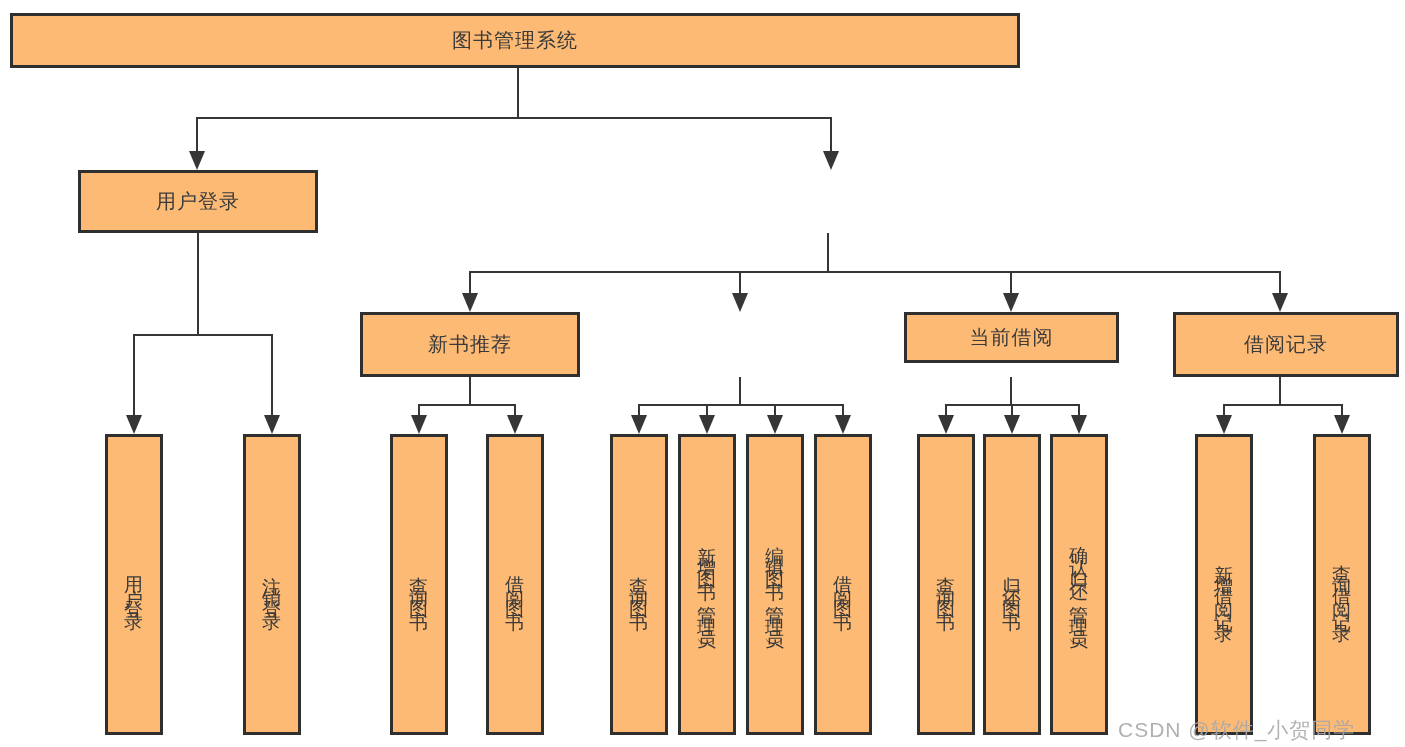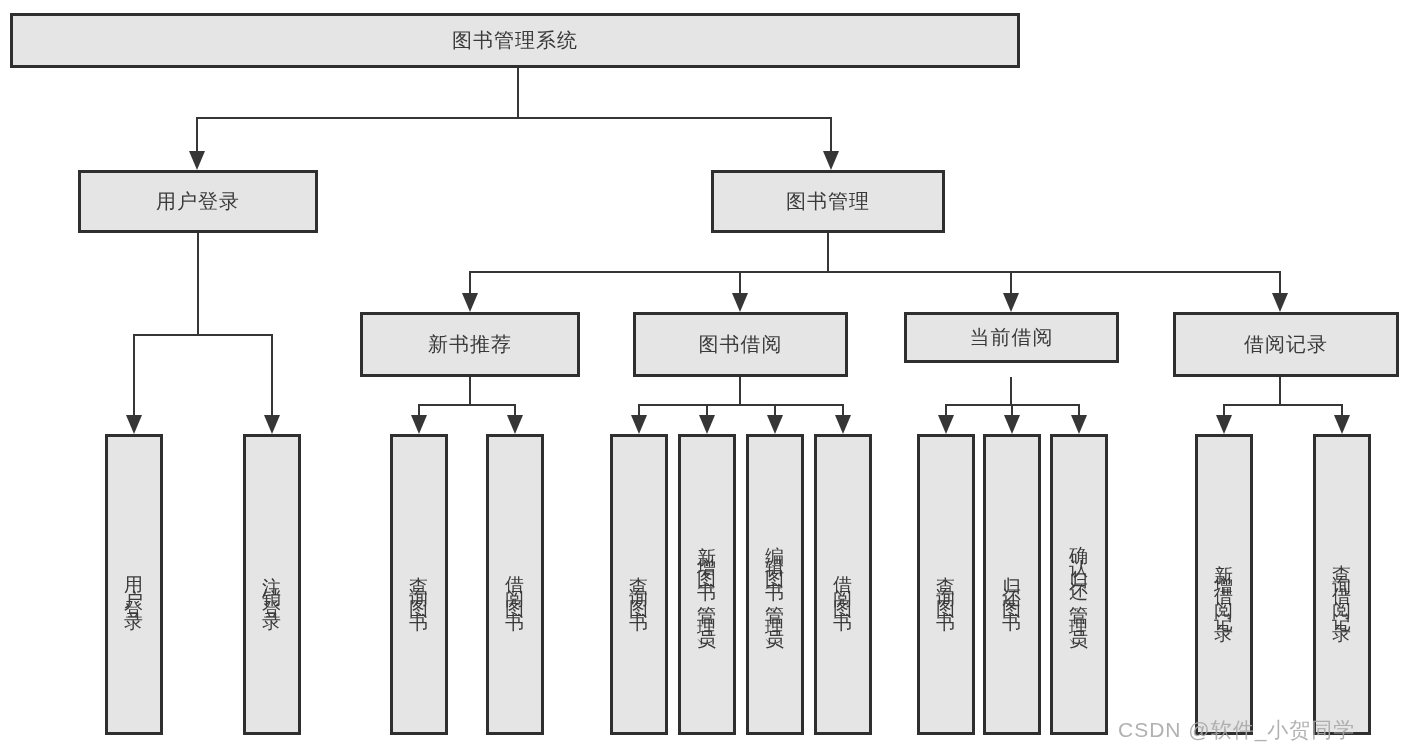--- a/index.html
+++ b/index.html
@@ -7,21 +7,21 @@
     position:relative;
     width:1405px;height:747px;
     background:#ffffff;
     font-family:"Liberation Sans","DejaVu Sans",sans-serif;
     overflow:hidden;
   }
   .box{
     position:absolute;
     box-sizing:border-box;
     border:3px solid #2f2f2f;
-    background:#e5e5e5;
+    background:#fdba74;
     color:#3a3a3a;
     display:flex;
     align-items:center;
     justify-content:center;
   }
   .h{ font-size:20px; letter-spacing:1px; }
   .v{
     writing-mode:vertical-rl;
     text-orientation:mixed;
     font-size:19px;
@@ -47,25 +47,23 @@
 </style>
 </head>
 <body>
 
 <div id="canvas">
 
   <div class="box h" style="left:10px;top:13px;width:1010px;height:55px">图书管理系统</div>
 
   <div class="box h" style="left:78px;top:170px;width:240px;height:63px">用户登录</div>
 
-  <div class="box h" style="left:711px;top:170px;width:234px;height:63px">图书管理</div>
 
   <div class="box h" style="left:360px;top:312px;width:220px;height:65px">新书推荐</div>
 
-  <div class="box h" style="left:633px;top:312px;width:215px;height:65px">图书借阅</div>
 
   <div class="box h" style="left:904px;top:312px;width:215px;height:51px">当前借阅</div>
 
   <div class="box h" style="left:1173px;top:312px;width:226px;height:65px">借阅记录</div>
 
   <div class="box v" style="left:105px;top:434px;width:58px;height:301px">用户登录</div>
   <div class="box v" style="left:243px;top:434px;width:58px;height:301px">注销登录</div>
 
   <div class="box v" style="left:390px;top:434px;width:58px;height:301px">查询图书</div>
   <div class="box v" style="left:486px;top:434px;width:58px;height:301px">借阅图书</div>

